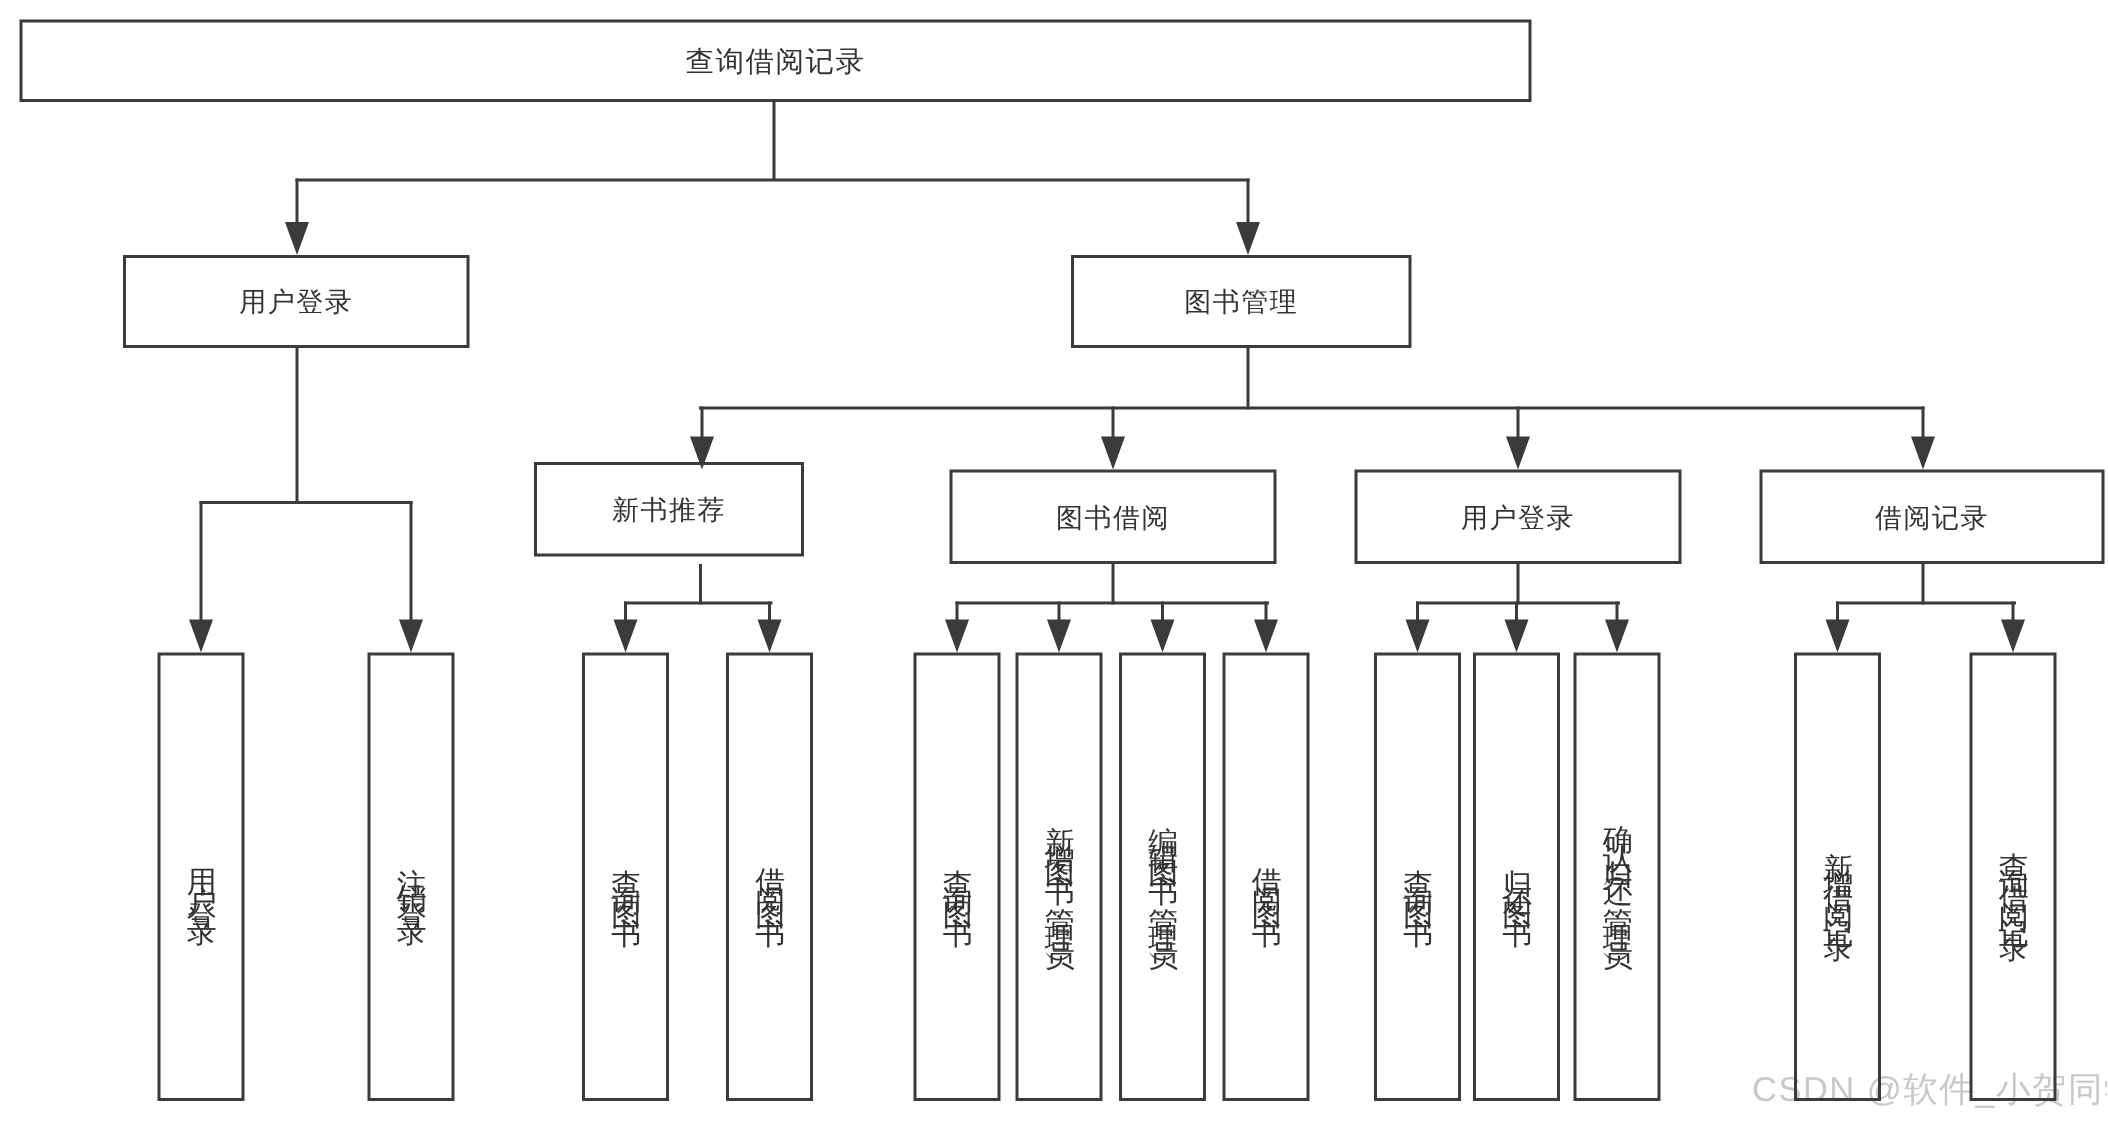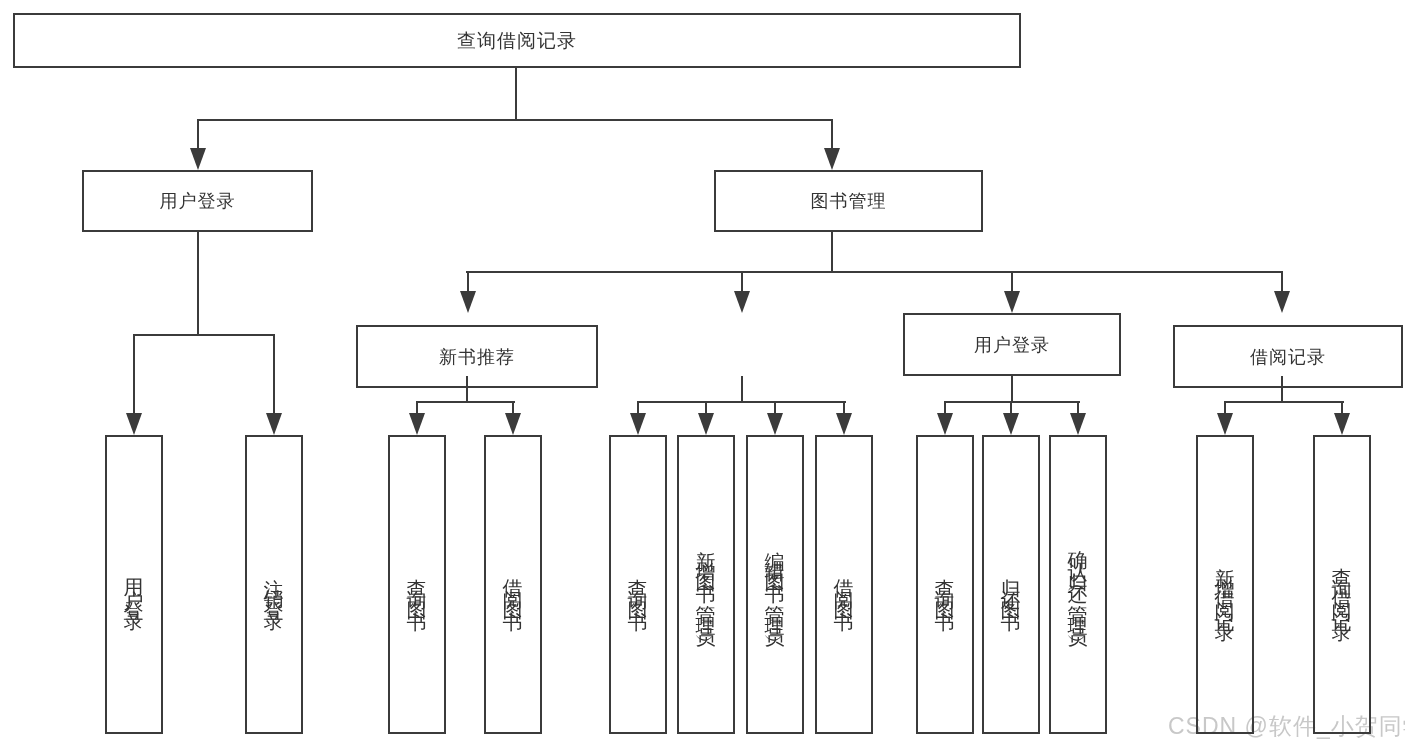--- a/index.html
+++ b/index.html
@@ -99,28 +99,29 @@
   <div class="ln" style="left:1224px;top:401px;width:120px;height:2px"></div>
   <div class="ln" style="left:1224px;top:401px;width:2px;height:13px"></div>
   <div class="ah" style="left:1217px;top:413px"></div>
   <div class="ln" style="left:1341px;top:401px;width:2px;height:13px"></div>
   <div class="ah" style="left:1334px;top:413px"></div>
 
   <div class="hnode root" style="left:13px;top:13px;width:1008px;height:55px">查询借阅记录</div>
 
   <div class="hnode" style="left:82px;top:170px;width:231px;height:62px">用户登录</div>
 
-  <div class="hnode" style="left:714px;top:170px;width:269px;height:62px">图书管理</div>
+  <div class="hnode" style="left:714px;top:170px;width:227px;height:62px">图书管理</div>
 
-  <div class="hnode" style="left:356px;top:325px;width:242px;height:63px">新书推荐</div>
+  <div class="hnode" style="left:356px;top:308px;width:180px;height:63px">新书推荐</div>
 
+  <div class="hnode" style="left:633px;top:313px;width:218px;height:63px">图书借阅</div>
 
   <div class="hnode" style="left:903px;top:313px;width:218px;height:63px">用户登录</div>
 
-  <div class="hnode" style="left:1173px;top:325px;width:230px;height:63px">借阅记录</div>
+  <div class="hnode" style="left:1173px;top:313px;width:230px;height:63px">借阅记录</div>
 
   <div class="vnode" style="left:105px">用户登录</div>
   <div class="vnode" style="left:245px">注销登录</div>
 
   <div class="vnode" style="left:388px">查询图书</div>
   <div class="vnode" style="left:484px">借阅图书</div>
 
   <div class="vnode" style="left:609px">查询图书</div>
   <div class="vnode" style="left:677px">新增图书（管理员）</div>
   <div class="vnode" style="left:746px">编辑图书（管理员）</div>

